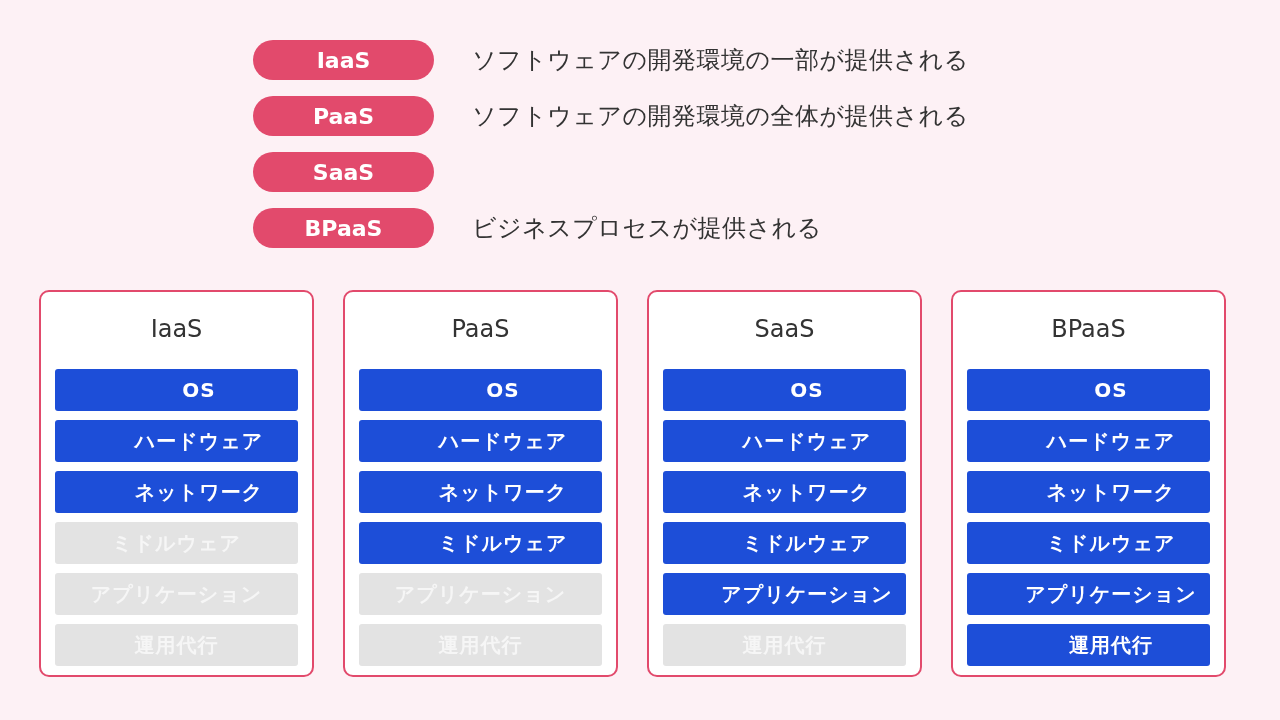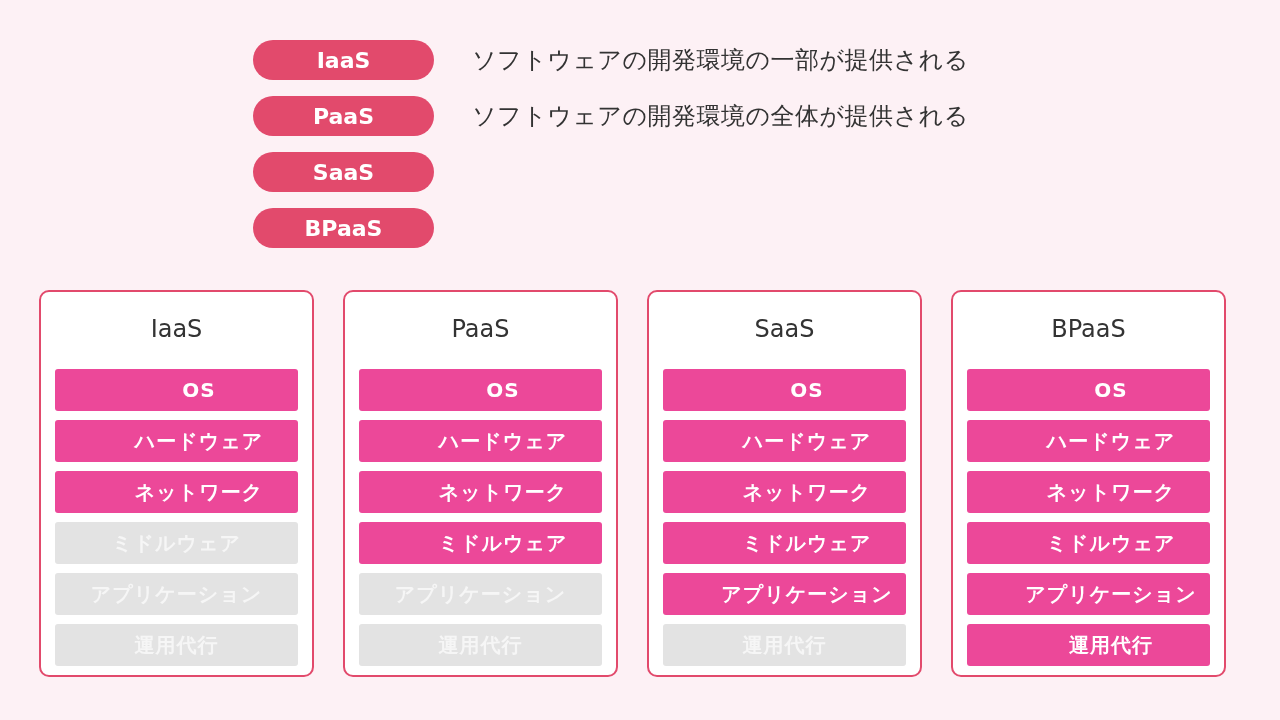--- a/index.html
+++ b/index.html
@@ -29,40 +29,41 @@
   }
   .card-title {
     text-align:center; font-size:24px; color:#333;
     margin-top:22px; height:55px; line-height:30px;
   }
   .layer {
     height:42px; border-radius:3px; margin-bottom:9px;
     display:flex; align-items:center; justify-content:center;
     font-size:20px; font-weight:bold; color:#fff; letter-spacing:1px;
   }
-  .layer.on { background:#ec4899;padding-left:45px; }
+  .layer.on { background:#1d4ed8;padding-left:45px; }
   .layer.off { background:#e3e3e3; color:#f6f6f6; }
 </style>
 </head>
 <body>
 
 <div class="legend">
   <div class="legend-row">
     <div class="pill">IaaS</div>
     <div class="legend-desc">ソフトウェアの開発環境の一部が提供される</div>
   </div>
   <div class="legend-row">
     <div class="pill">PaaS</div>
     <div class="legend-desc">ソフトウェアの開発環境の全体が提供される</div>
   </div>
   <div class="legend-row">
     <div class="pill">SaaS</div>
   </div>
   <div class="legend-row">
     <div class="pill">BPaaS</div>
+    <div class="legend-desc">ビジネスプロセスが提供される</div>
   </div>
 </div>
 
 <div class="cards">
   <div class="card">
     <div class="card-title">IaaS</div>
     <div class="layer on">OS</div>
     <div class="layer on">ハードウェア</div>
     <div class="layer on">ネットワーク</div>
     <div class="layer off">ミドルウェア</div>

